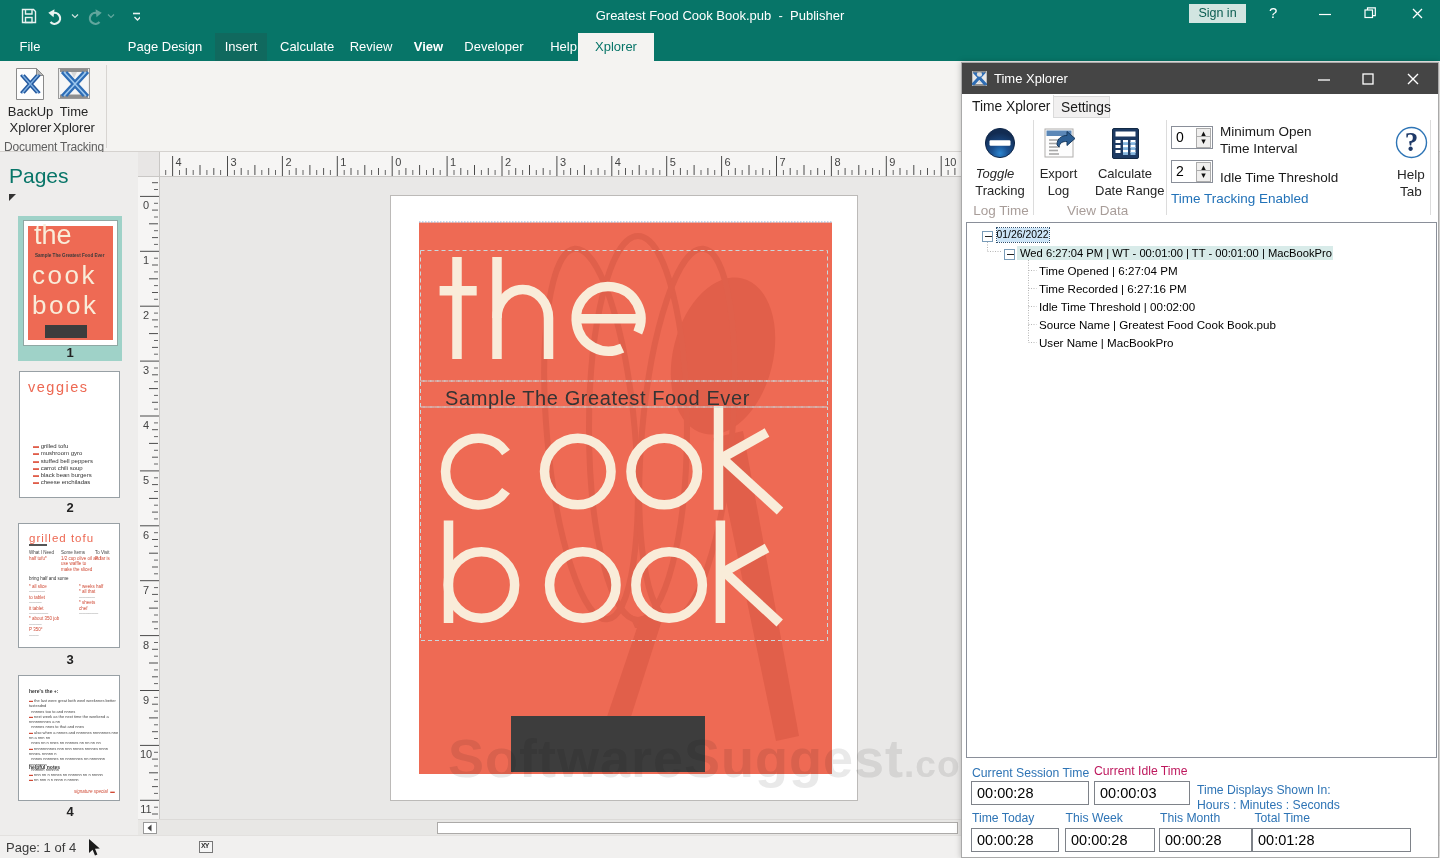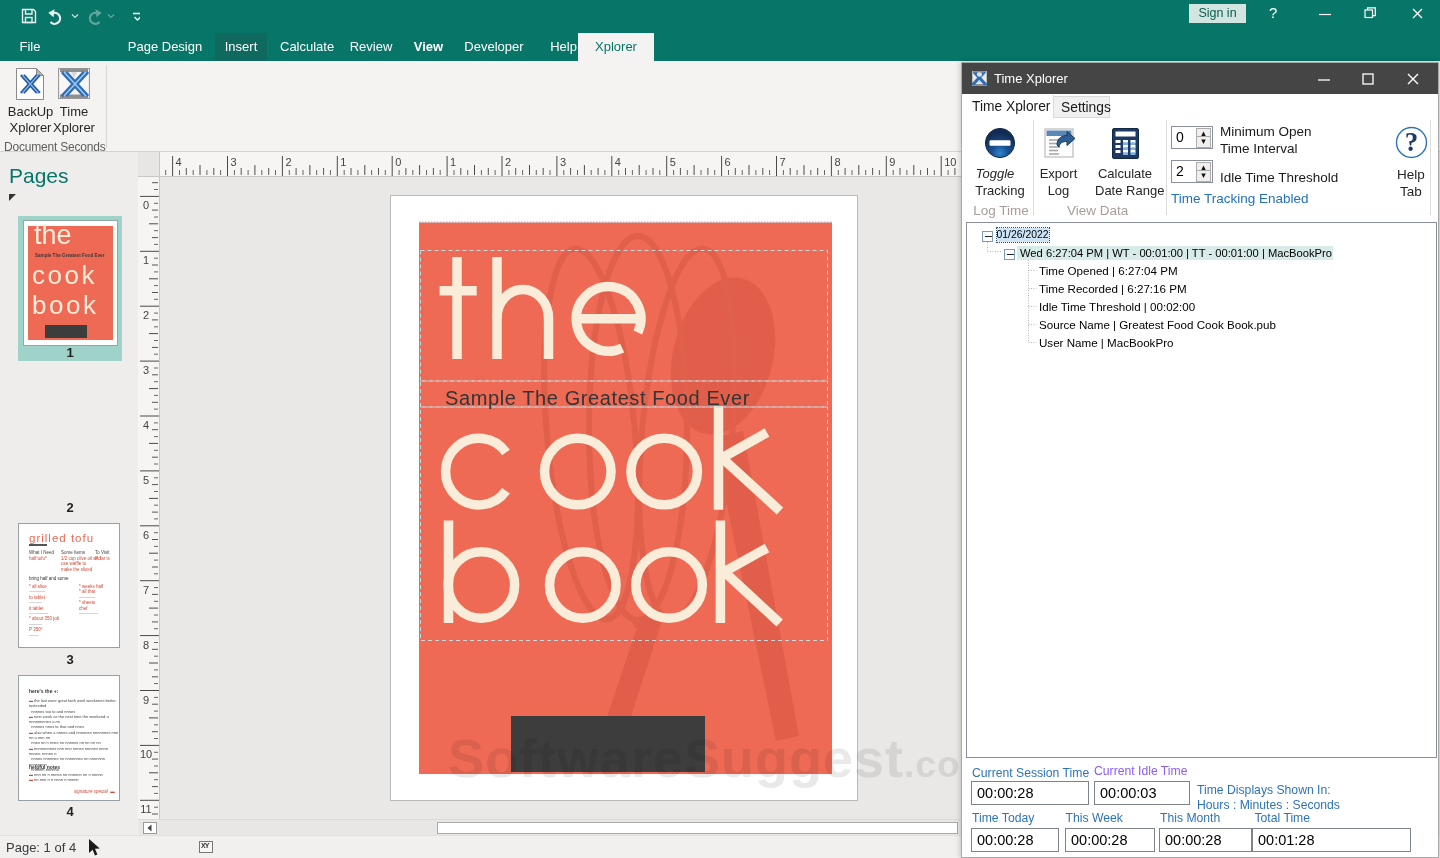--- a/index.html
+++ b/index.html
@@ -61,20 +61,21 @@
     <g opacity="0.45">
       <path d="M78 7.5 a5.5 5.5 0 1 0 1.5 8.5" stroke="#cfe3df" stroke-width="2.2" fill="none"></path>
       <path d="M75.5 3.2 l6.2 3.6 -5.2 4.4 z" fill="#cfe3df"></path>
       <path d="M88 8.5 l3 3 3-3" stroke="#cfe3df" stroke-width="1.2" fill="none"></path>
     </g>
     <g stroke="#e9f2f0">
       <line x1="113" y1="7.5" x2="122" y2="7.5" stroke-width="1.6"></line>
       <path d="M114.5 11 l3 3 3-3" fill="none" stroke-width="1.4"></path>
     </g>
   </svg>
+  <div class="abs" id="titletext">Greatest Food Cook Book.pub&nbsp;&nbsp;-&nbsp;&nbsp;Publisher</div>
   <div class="abs" style="left:1189px;top:4px;width:57px;height:19px;background:#d2e5e1;color:#0a5c50;font-size:12.5px;text-align:center;line-height:19px;">Sign in</div>
   <div class="abs" style="left:1269px;top:4px;color:#fff;font-size:15px;">?</div>
   <svg class="abs" style="left:1310px;top:0" width="130" height="28" viewBox="0 0 130 28">
     <line x1="9" y1="14.5" x2="21" y2="14.5" stroke="#fff" stroke-width="1.2"></line>
     <g stroke="#fff" stroke-width="1.2" fill="none">
       <rect x="55" y="10" width="7.5" height="7.5"></rect>
       <path d="M57.5 10 v-2.2 h7.8 v7.8 h-2.3"></path>
     </g>
     <path d="M103 9 l9 9 M112 9 l-9 9" stroke="#fff" stroke-width="1.3"></path>
   </svg>
@@ -104,39 +105,50 @@
       <rect x="2" y="3" width="28" height="27" fill="#f6f6f6"></rect>
       <rect x="2" y="1.5" width="28" height="3.5" fill="#8f8f8f"></rect>
       <rect x="2" y="27.5" width="28" height="3.5" fill="#8f8f8f"></rect>
       <path d="M4 5 L26 29 M8 5 L30 29 M26 5 L4 29 M30 5 L8 29" stroke="#2e6db5" stroke-width="3"></path>
       <path d="M6 5 L28 29 M28 5 L6 29" stroke="#9cc7ee" stroke-width="1.6"></path>
       <path d="M13 5 h6 l-3 6 z" fill="#d8d8d8"></path>
     </g>
   </svg>
   <div class="abs" style="left:0px;top:43px;width:61px;text-align:center;font-size:13px;color:#262626;line-height:16px;">BackUp<br>Xplorer</div>
   <div class="abs" style="left:44px;top:43px;width:60px;text-align:center;font-size:13px;color:#262626;line-height:16px;">Time<br>Xplorer</div>
-  <div class="abs" style="left:4px;top:79px;width:102px;font-size:12px;color:#5e5e5e;letter-spacing:-0.2px;">Document Seconds</div>
+  <div class="abs" style="left:4px;top:79px;width:102px;font-size:12px;color:#5e5e5e;letter-spacing:-0.2px;">Document Tracking</div>
   <div class="abs" style="left:106px;top:4px;width:1px;height:83px;background:#d8d5d2;"></div>
 </div>
 <div class="abs" id="pagespanel">
   <div style="position:absolute;left:9px;top:12px;font-size:21px;color:#077568;">Pages</div>
   <svg style="position:absolute;left:8px;top:40px" width="10" height="10">
       <path d="M1 2 L8 2 L1 9 Z" fill="#333"></path>
     </svg>
 
   <div style="position:absolute;left:18px;top:64px;width:104px;height:145px;background:#9fd2c8;"></div>
   <div style="position:absolute;left:23px;top:68px;width:95px;height:126px;background:#fff;border:1px solid #8fa8a4;"></div>
   <div style="position:absolute;left:28px;top:74px;width:85px;height:114px;background:#ee6a54;">
     <div style="position:absolute;left:6px;top:-4px;color:#f9ecd9;font-size:27px;line-height:27px;">the</div>
     <div style="position:absolute;left:7px;top:27px;color:#3a3a3a;font-size:4.6px;font-weight:bold;white-space:nowrap;">Sample The Greatest Food Ever</div>
     <div style="position:absolute;left:4px;top:34px;color:#f9ecd9;font-size:26px;line-height:30px;letter-spacing:2.5px;">cook<br>book</div>
     <div style="position:absolute;left:17px;top:99px;width:42px;height:13px;background:#3d3d3d;"></div>
   </div>
   <div style="position:absolute;left:18px;top:193px;width:104px;text-align:center;font-size:13px;font-weight:bold;color:#222;">1</div>
 
+  <div style="position:absolute;left:19px;top:219px;width:101px;height:127px;background:#fff;border:1px solid #98a0a5;">
+    <div style="position:absolute;left:8px;top:7px;color:#ed6852;font-size:14.5px;letter-spacing:1.5px;">veggies</div>
+    <div style="position:absolute;left:13px;top:71px;font-size:6px;line-height:7.3px;color:#333;">
+      <span style="color:#e05d49;">▬</span> grilled tofu<br>
+      <span style="color:#e05d49;">▬</span> mushroom gyro<br>
+      <span style="color:#e05d49;">▬</span> stuffed bell peppers<br>
+      <span style="color:#e05d49;">▬</span> carrot chili soup<br>
+      <span style="color:#e05d49;">▬</span> black bean burgers<br>
+      <span style="color:#e05d49;">▬</span> cheese enchiladas
+    </div>
+  </div>
   <div style="position:absolute;left:18px;top:348px;width:104px;text-align:center;font-size:13px;font-weight:bold;color:#222;">2</div>
 
   <div style="position:absolute;left:18px;top:371px;width:102px;height:125px;background:#fff;border:1px solid #98a0a5;">
     <div style="position:absolute;left:10px;top:8px;color:#ed6852;font-size:11.5px;letter-spacing:1px;">grilled tofu</div>
     <div style="position:absolute;left:10px;top:20px;width:18px;height:2px;background:#555;"></div>
     <div style="position:absolute;left:10px;top:26px;font-size:4.5px;line-height:5.5px;color:#444;">What I Need<br><span style="color:#d04a35;">half tofu*</span></div>
     <div style="position:absolute;left:42px;top:26px;font-size:4.5px;line-height:5.5px;color:#444;">Some Items<br><span style="color:#d04a35;">1/2 cup olive oil and</span><br><span style="color:#d04a35;">use waffle to</span><br><span style="color:#d04a35;">make the sliced</span></div>
     <div style="position:absolute;left:76px;top:26px;font-size:4.5px;line-height:5.5px;color:#444;">To Visit<br><span style="color:#d04a35;">P. far is</span></div>
     <div style="position:absolute;left:10px;top:52px;font-size:4.5px;color:#333;">bring half and some</div>
     <div style="position:absolute;left:10px;top:60px;font-size:4.5px;line-height:5.4px;color:#d04a35;">* all slice<br><span style="color:#888;">─────</span><br>to tablet<br><span style="color:#888;">────</span><br>it tablet<br><span style="color:#888;">──────</span><br>* about 350 job<br><span style="color:#888;">────</span><br>P 350°<br><span style="color:#888;">───</span></div>
@@ -602,21 +614,21 @@
         <line x1="61.5" y1="47.5" x2="69.5" y2="47.5"></line>
         <line x1="61.5" y1="65.5" x2="69.5" y2="65.5"></line>
         <line x1="61.5" y1="83.5" x2="69.5" y2="83.5"></line>
         <line x1="61.5" y1="101.5" x2="69.5" y2="101.5"></line>
         <line x1="61.5" y1="119.5" x2="69.5" y2="119.5"></line>
       </g>
     </svg>
   </div>
 
   <div class="abs flbl" style="left:10px;top:703px;">Current Session Time</div>
-  <div class="abs flbl" style="left:132px;top:701px;color:#8b5cf6;">Current Idle Time</div>
+  <div class="abs flbl" style="left:132px;top:701px;color:#be185d;">Current Idle Time</div>
   <div class="abs fbox" style="left:9px;top:718px;width:118px;">00:00:28</div>
   <div class="abs fbox" style="left:132px;top:718px;width:96px;">00:00:03</div>
   <div class="abs flbl" style="left:235px;top:720px;line-height:14.6px;">Time Displays Shown In:<br>Hours : Minutes : Seconds</div>
   <div class="abs flbl" style="left:10px;top:748px;">Time Today</div>
   <div class="abs flbl" style="left:103.5px;top:748px;">This Week</div>
   <div class="abs flbl" style="left:198px;top:748px;">This Month</div>
   <div class="abs flbl" style="left:292.5px;top:748px;">Total Time</div>
   <div class="abs fbox" style="left:9px;top:765px;width:88px;">00:00:28</div>
   <div class="abs fbox" style="left:103px;top:765px;width:90px;">00:00:28</div>
   <div class="abs fbox" style="left:197px;top:765px;width:93px;">00:00:28</div>

